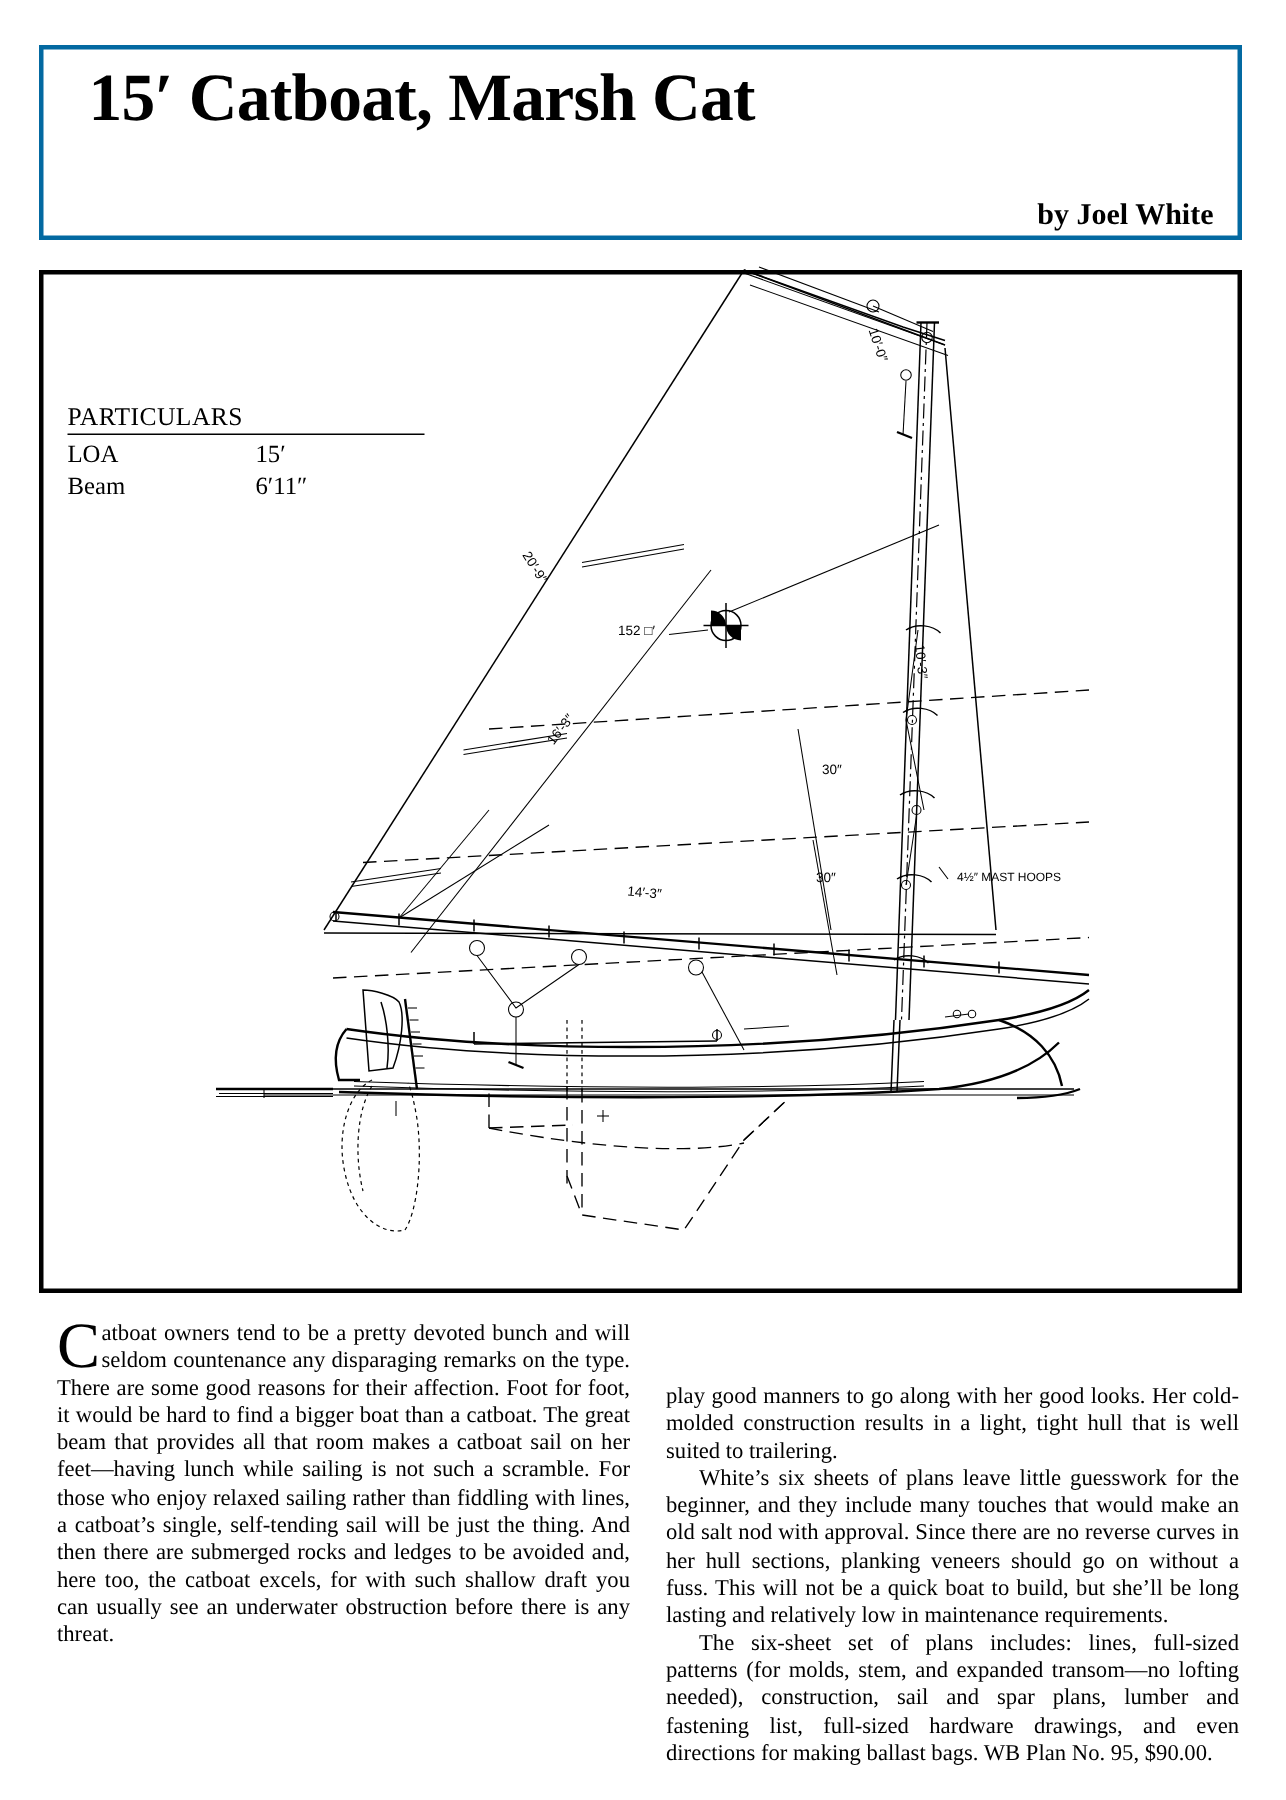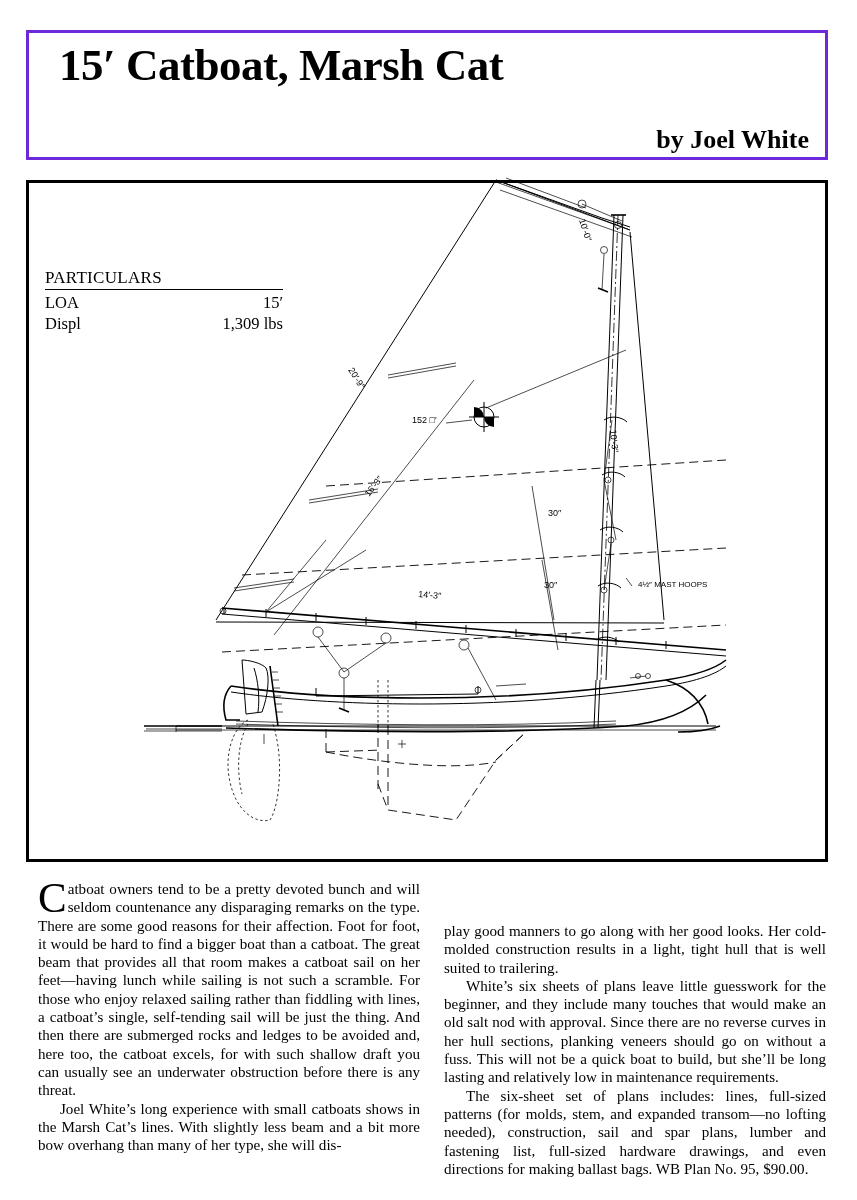--- a/index.html
+++ b/index.html
@@ -16,40 +16,40 @@
     overflow: hidden;
   }
 
   
   #title-box {
     position: absolute;
     left: 26px;
     top: 30px;
     width: 802px;
     height: 130px;
-    border: 3px solid #6d28d9;
+    border: 3px solid #0369a1;
     box-sizing: border-box;
     background: #fff;
     z-index: 5;
   }
   #page-title {
     position: absolute;
     left: 30px;
     top: 6px;
     font-size: 45px;
     font-weight: bold;
     letter-spacing: -0.5px;
     font-family: "Liberation Serif", serif;
     white-space: nowrap;
   }
   #byline {
     position: absolute;
     right: 16px;
     bottom: 2px;
-    font-size: 26px;
+    font-size: 20px;
     font-weight: bold;
     font-family: "Liberation Serif", serif;
     white-space: nowrap;
   }
 
   
   #drawing-box {
     position: absolute;
     left: 26px;
     top: 180px;
@@ -102,21 +102,21 @@
     border-collapse: collapse;
     font-size: 16.5px;
   }
   #particulars td {
     padding: 0.5px 0;
     line-height: 1.22;
     white-space: nowrap;
   }
   #particulars td.lbl { text-align: left; margin-top: 45px; }
   #particulars td.lbl.indent { padding-left: 42px; }
-  #particulars td.val { text-align: right; }
+  #particulars td.val { }
 
   
   #body-text {
     position: absolute;
     left: 38px;
     top: 880px;
     width: 790px;
     z-index: 3;
   }
   .col {
@@ -361,31 +361,30 @@
   <div id="particulars">
     <div id="particulars-title">PARTICULARS</div>
     <div id="particulars-rule"></div>
     <table>
       <tbody>
         <tr>
           <td class="lbl">LOA</td>
           <td class="val">15′</td>
         </tr>
         <tr>
-          <td class="lbl">Displ</td>
-          <td class="val">1,309 lbs</td>
+          <td class="lbl">Beam</td>
+          <td class="val">6′11″</td>
         </tr>
       </tbody>
     </table>
   </div>
 </div>
 
 <div id="body-text">
   <div class="col" id="col-left">
     <p class="first"><span class="dropcap">C</span><span>atboat owners tend to be a pretty devoted bunch and will seldom countenance any disparaging remarks on the type. There are some good reasons for their affection. Foot for foot, it would be hard to find a bigger boat than a catboat. The great beam that provides all that room makes a catboat sail on her feet—having lunch while sailing is not such a scramble. For those who enjoy relaxed sailing rather than fiddling with lines, a catboat’s single, self-tending sail will be just the thing. And then there are submerged rocks and ledges to be avoided and, here too, the catboat excels, for with such shallow draft you can usually see an underwater obstruction before there is any threat.</span></p>
-    <p><span>Joel White’s long experience with small catboats shows in the Marsh Cat’s lines. With slightly less beam and a bit more bow overhang than many of her type, she will dis-</span></p>
   </div>
   <div class="col" id="col-right">
     <p class="first"><span>play good manners to go along with her good looks. Her cold-molded construction results in a light, tight hull that is well suited to trailering.</span></p>
     <p><span>White’s six sheets of plans leave little guesswork for the beginner, and they include many touches that would make an old salt nod with approval. Since there are no reverse curves in her hull sections, planking veneers should go on without a fuss. This will not be a quick boat to build, but she’ll be long lasting and relatively low in maintenance requirements.</span></p>
     <p><span>The six-sheet set of plans includes: lines, full-sized patterns (for molds, stem, and expanded transom—no lofting needed), construction, sail and spar plans, lumber and fastening list, full-sized hardware drawings, and even directions for making ballast bags.  WB Plan No. 95, $90.00.</span></p>
   </div>
 </div>
 
 </body></html>

